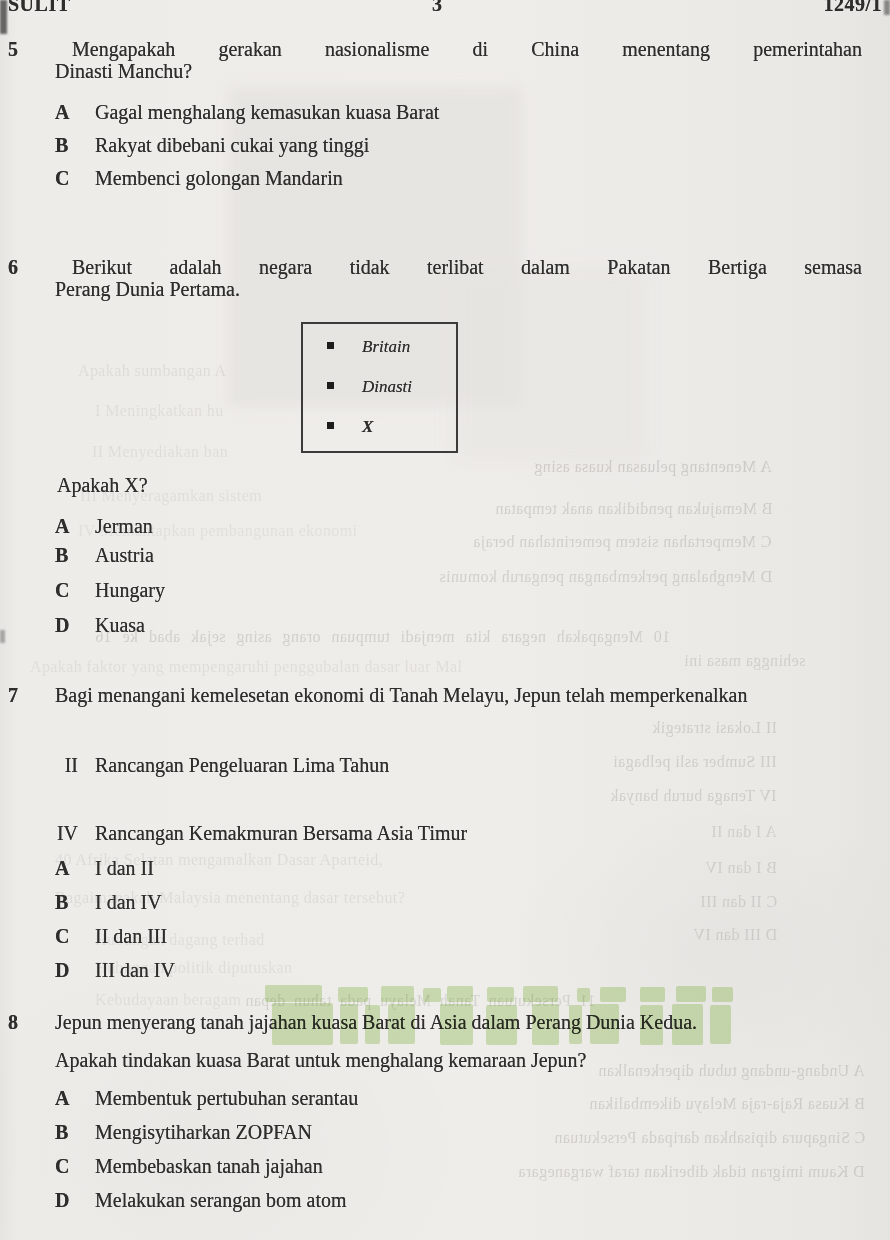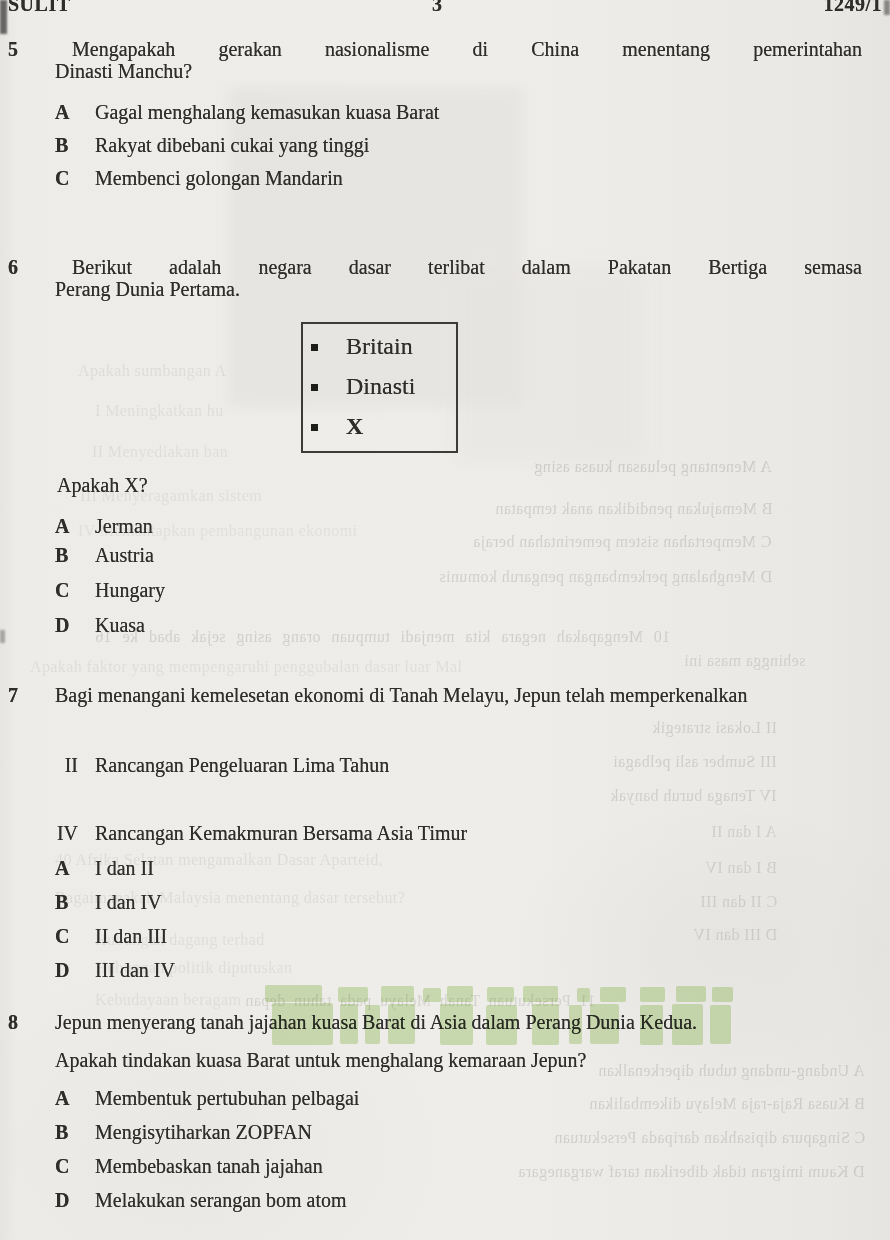--- a/index.html
+++ b/index.html
@@ -37,22 +37,22 @@
   .just{left:72px;width:790px;white-space:normal;text-align:justify;text-align-last:justify;}
   .opt{left:55px;}
   .letter{display:inline-block;width:40px;font-weight:bold;}
   .stmt{left:34px;}
   .numeral{display:inline-block;width:44px;text-align:right;margin-right:17px;}
   .b{font-weight:bold;}
 
   
   .infobox{position:absolute;z-index:2;left:301px;top:322px;width:153px;height:127px;
            border:2px solid #3c3b39;}
-  .bitem{position:absolute;left:8px;font-size:24px;line-height:23px;white-space:nowrap;
-         text-shadow:0 0 0.5px rgba(46,45,43,.75);}
+  .bitem{position:absolute;left:24px;font-size:17px;line-height:23px;white-space:nowrap;
+         text-shadow:0 0 0.5px rgba(46,45,43,.75);font-style:italic;}
   .bullet{display:inline-block;width:7px;height:7px;background:#1d1d1c;margin-right:28px;
           vertical-align:3px;}
 
   
   #ghost-layer{position:absolute;inset:0;z-index:1;pointer-events:none;}
   .ghost{position:absolute;font-size:16px;line-height:22px;white-space:nowrap;
          color:#8f8d89;filter:blur(0.7px);letter-spacing:.4px;}
   .ghost.mir{transform:scaleX(-1);}
   #mark-layer{position:absolute;inset:0;z-index:3;pointer-events:none;mix-blend-mode:multiply;}
   .mark{position:absolute;border-radius:2px;}
@@ -105,21 +105,21 @@
   <div class="row hdr hdr-right">1249/1</div>
 
   <div class="row qnum" style="top:38px">5</div>
   <div class="row just" style="top:38px">Mengapakah gerakan nasionalisme di China menentang pemerintahan</div>
   <div class="row qtext" style="top:60px">Dinasti Manchu?</div>
   <div class="row opt" style="top:101px"><span class="letter">A</span><span>Gagal menghalang kemasukan kuasa Barat</span></div>
   <div class="row opt" style="top:134px"><span class="letter">B</span><span>Rakyat dibebani cukai yang tinggi</span></div>
   <div class="row opt" style="top:167px"><span class="letter">C</span><span>Membenci golongan Mandarin</span></div>
 
   <div class="row qnum" style="top:256px">6</div>
-  <div class="row just" style="top:256px">Berikut adalah negara dasar terlibat dalam Pakatan Bertiga semasa</div>
+  <div class="row just" style="top:256px">Berikut adalah negara tidak terlibat dalam Pakatan Bertiga semasa</div>
   <div class="row qtext" style="top:278px">Perang Dunia Pertama.</div>
   <div class="infobox">
     <div class="bitem" style="top:11px"><span class="bullet"></span><span>Britain</span></div>
     <div class="bitem" style="top:51px"><span class="bullet"></span><span>Dinasti</span></div>
     <div class="bitem b" style="top:91px"><span class="bullet"></span><span>X</span></div>
   </div>
   <div class="row" style="top:474px;left:57px">Apakah X?</div>
   <div class="row opt" style="top:515px"><span class="letter">A</span><span>Jerman</span></div>
   <div class="row opt" style="top:544px"><span class="letter">B</span><span>Austria</span></div>
   <div class="row opt" style="top:579px"><span class="letter">C</span><span>Hungary</span></div>
@@ -130,21 +130,21 @@
   <div class="row stmt" style="top:754px"><span class="numeral">II</span><span>Rancangan Pengeluaran Lima Tahun</span></div>
   <div class="row stmt" style="top:822px"><span class="numeral">IV</span><span>Rancangan Kemakmuran Bersama Asia Timur</span></div>
   <div class="row opt" style="top:857px"><span class="letter">A</span><span>I dan II</span></div>
   <div class="row opt" style="top:891px"><span class="letter">B</span><span>I dan IV</span></div>
   <div class="row opt" style="top:925px"><span class="letter">C</span><span>II dan III</span></div>
   <div class="row opt" style="top:959px"><span class="letter">D</span><span>III dan IV</span></div>
 
   <div class="row qnum" style="top:1011px">8</div>
   <div class="row qtext" style="top:1011px">Jepun menyerang tanah jajahan kuasa Barat di Asia dalam Perang Dunia Kedua.</div>
   <div class="row qtext" style="top:1049px">Apakah tindakan kuasa Barat untuk menghalang kemaraan Jepun?</div>
-  <div class="row opt" style="top:1087px"><span class="letter">A</span><span>Membentuk pertubuhan pelbagai</span></div>
+  <div class="row opt" style="top:1087px"><span class="letter">A</span><span>Membentuk pertubuhan serantau</span></div>
   <div class="row opt" style="top:1121px"><span class="letter">B</span><span>Mengisytiharkan ZOPFAN</span></div>
   <div class="row opt" style="top:1155px"><span class="letter">C</span><span>Membebaskan tanah jajahan</span></div>
   <div class="row opt" style="top:1189px"><span class="letter">D</span><span>Melakukan serangan bom atom</span></div>
 
   <div id="mark-layer">
       <div class="mark" style="left: 265px; top: 985px; width: 57px; height: 17px; background: rgb(174, 211, 126); opacity: 0.5;"></div>
       <div class="mark" style="left: 338px; top: 987px; width: 30px; height: 15px; background: rgb(174, 211, 126); opacity: 0.5;"></div>
       <div class="mark" style="left: 381px; top: 986px; width: 33px; height: 16px; background: rgb(174, 211, 126); opacity: 0.5;"></div>
       <div class="mark" style="left: 423px; top: 988px; width: 18px; height: 14px; background: rgb(174, 211, 126); opacity: 0.5;"></div>
       <div class="mark" style="left: 447px; top: 986px; width: 26px; height: 16px; background: rgb(174, 211, 126); opacity: 0.5;"></div>

